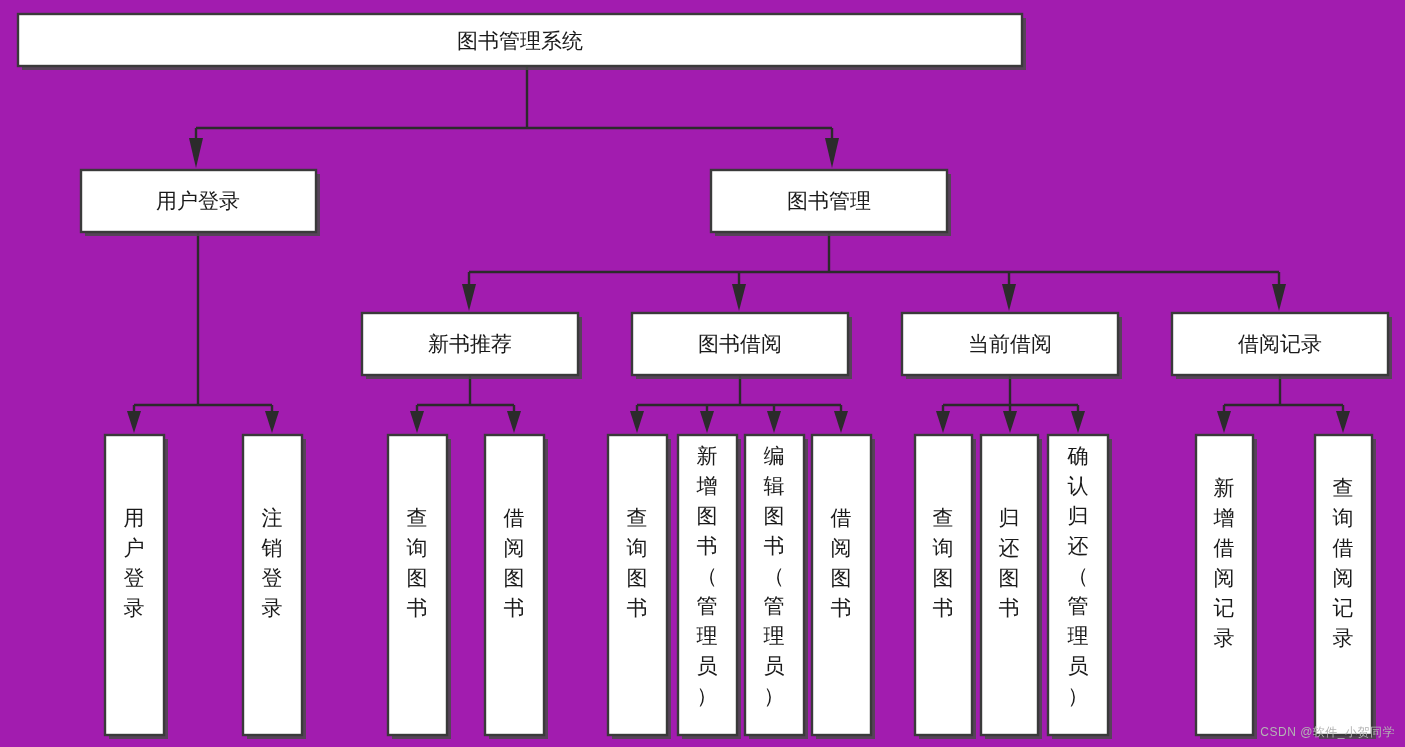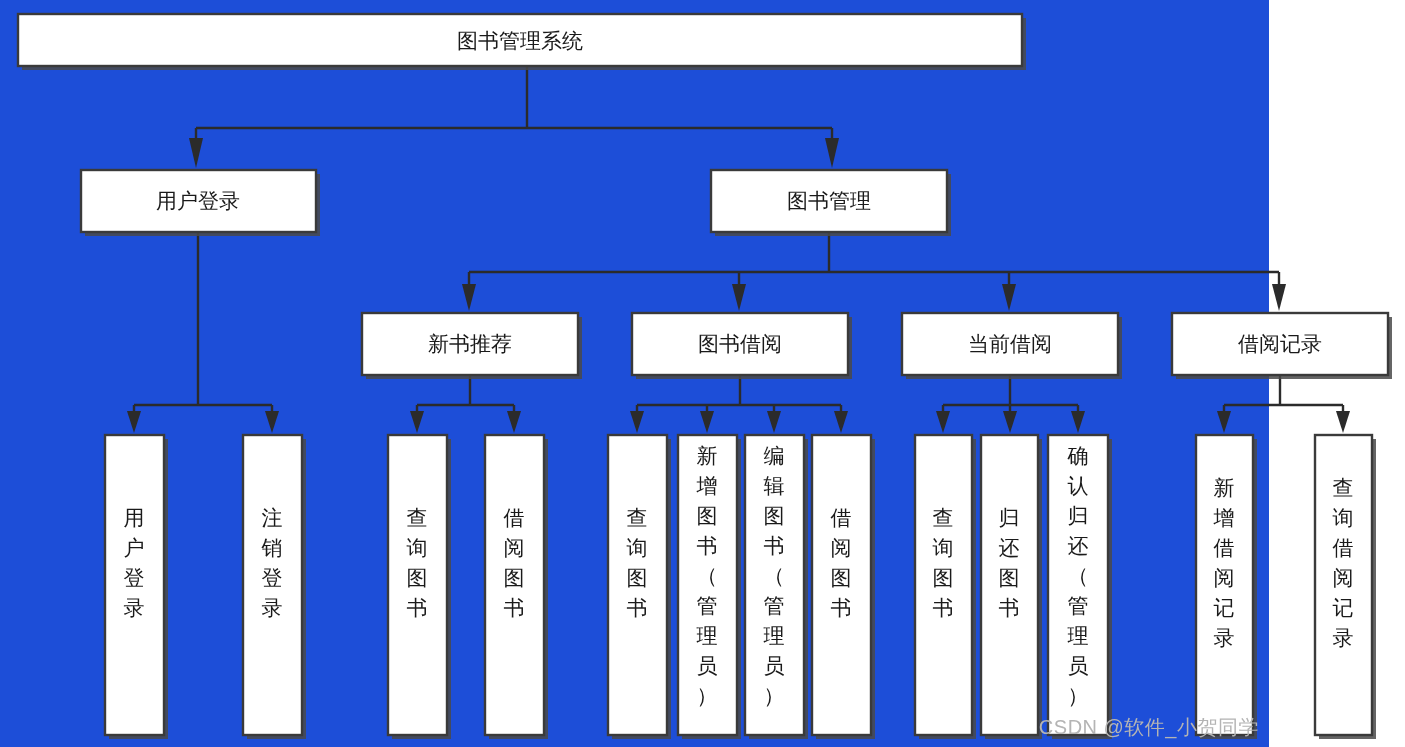--- a/index.html
+++ b/index.html
@@ -8,23 +8,23 @@
     background: #ffffff;
   }
   body {
     width: 1405px;
     height: 747px;
     font-family: "Liberation Sans", "DejaVu Sans", sans-serif;
     overflow: hidden;
   }
   #diagram-root {
     position: relative;
-    width: 1269px;
+    width: 1405px;
     height: 747px;
-    background: #1d4ed8;
+    background: #a21caf;
   }
   svg.diagram-canvas {
     position: absolute;
     left: 0;
     top: 0;
     width: 1405px;
     height: 747px;
   }
   .node-rect {
     fill: #ffffff;
@@ -55,21 +55,21 @@
     font-family: "Liberation Sans", "DejaVu Sans", sans-serif;
     fill: #1a1a1a;
     font-size: 21px;
     text-anchor: middle;
   }
   .watermark {
     position: absolute;
     right: 10px;
     bottom: 6px;
     font-family: "Liberation Sans", "DejaVu Sans", sans-serif;
-    font-size: 20px;
+    font-size: 12px;
     color: #b4b4b4;
     letter-spacing: 0.5px;
     white-space: nowrap;
     pointer-events: none;
   }
 </style>
 </head>
 <body>
 
 <div id="diagram-root">

